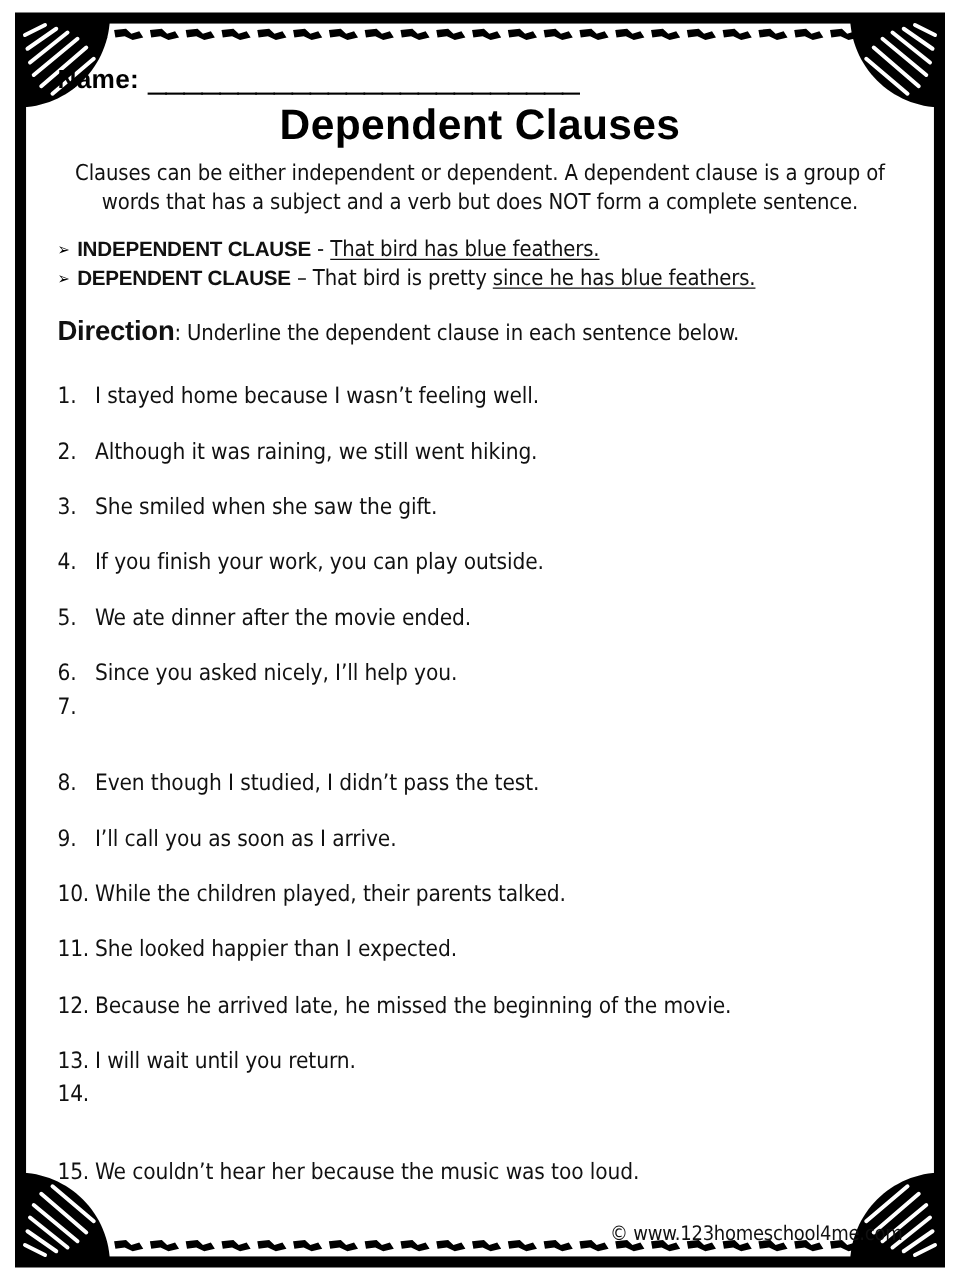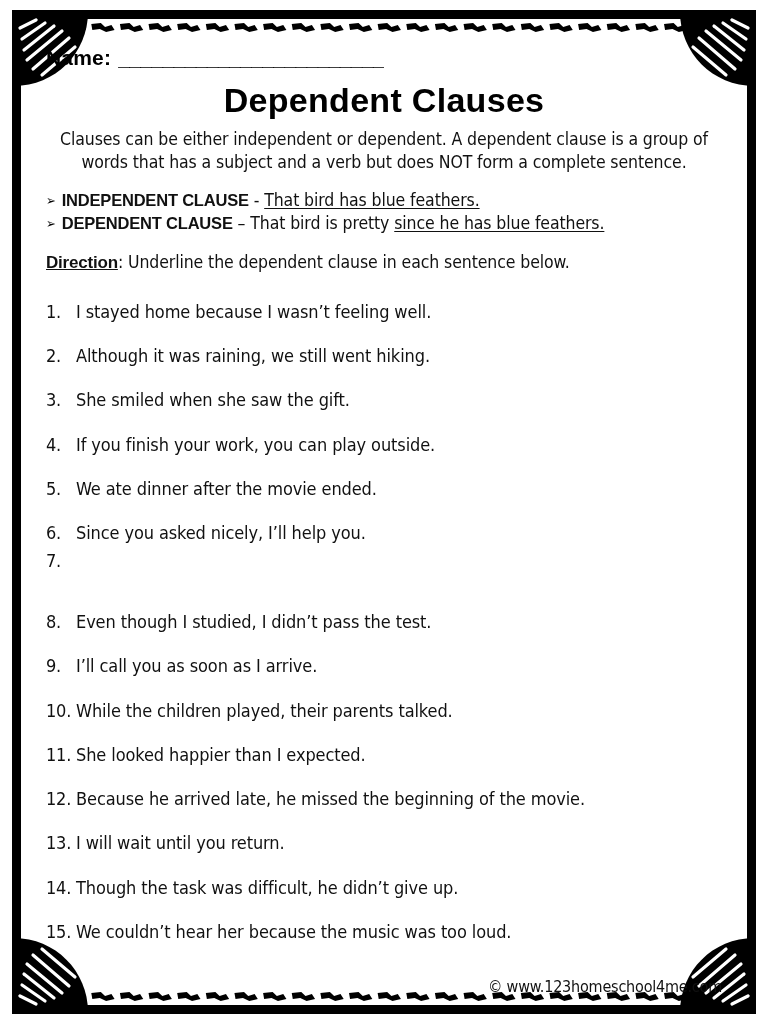--- a/index.html
+++ b/index.html
@@ -94,27 +94,26 @@
   #name-label {
     font-family: "Liberation Sans", sans-serif;
     font-weight: bold;
     font-size: 21px;
     color: #000;
     letter-spacing: 0.2px;
     white-space: nowrap;
   }
   #name-line {
     font-family: "Liberation Sans", sans-serif;
-    font-size: 21px;
+    font-size: 27px;
     color: #000;
     margin-left: 7px;
     letter-spacing: -0.6px;
     white-space: nowrap;
     overflow: hidden;
-    font-weight: bold;
   }
 
   
   #title {
     text-align: center;
     font-family: "Liberation Sans", sans-serif;
     font-weight: bold;
     font-size: 34px;
     color: #000;
     letter-spacing: 0.3px;
@@ -171,23 +170,22 @@
   #direction {
     font-size: 17.5px;
     line-height: 1.3;
     color: #111;
     margin: 0 0 10px 0;
     letter-spacing: -0.1px;
   }
   #direction-label {
     font-family: "Liberation Sans", sans-serif;
     font-weight: bold;
-    font-size: 17px;
+    font-size: 22px;
     letter-spacing: -0.2px;
-    text-decoration: underline;
   }
 
   
   #questions {
     margin: 0;
     padding: 0;
     list-style: none;
   }
   #questions li {
     display: flex;
@@ -431,21 +429,20 @@
       <li>
           <span class="q-num">12.</span>
           <span class="q-text">Because he arrived late, he missed the beginning of the movie.</span>
         </li>
       <li>
           <span class="q-num">13.</span>
           <span class="q-text">I will wait until you return.</span>
         </li>
       <li>
           <span class="q-num">14.</span>
-          <span class="q-text">Though the task was difficult, he didn’t give up.</span>
         </li>
       <li>
           <span class="q-num">15.</span>
           <span class="q-text">We couldn’t hear her because the music was too loud.</span>
         </li>
     </ol>
 
   </div>
 
   <div id="credit" class="hand">© www.123homeschool4me.com</div>

